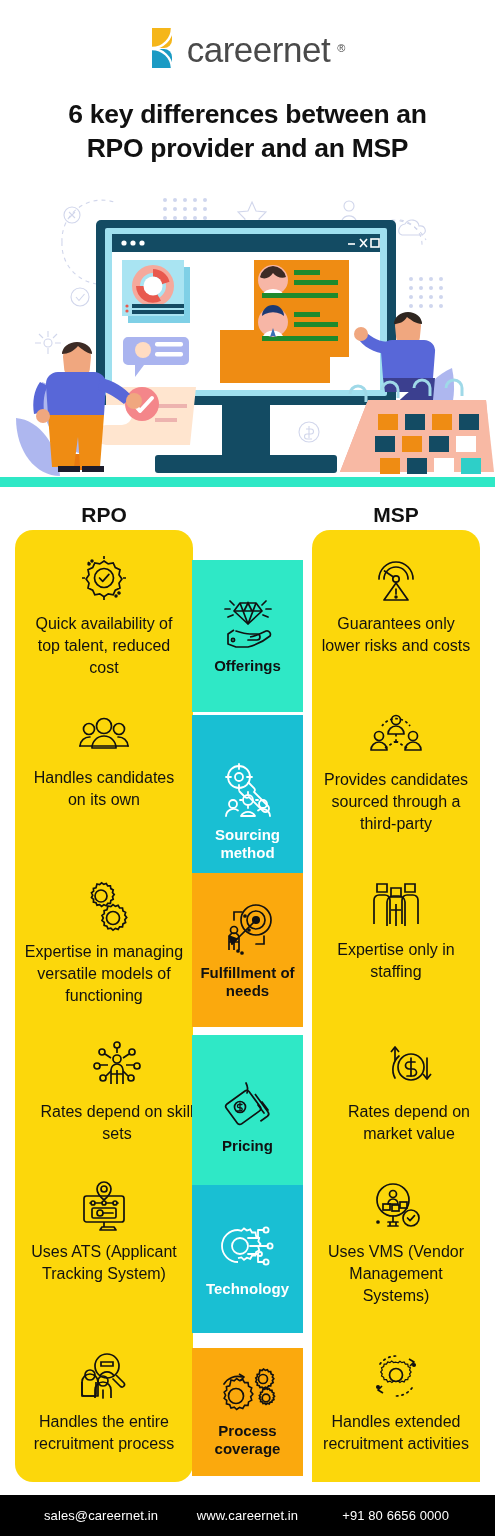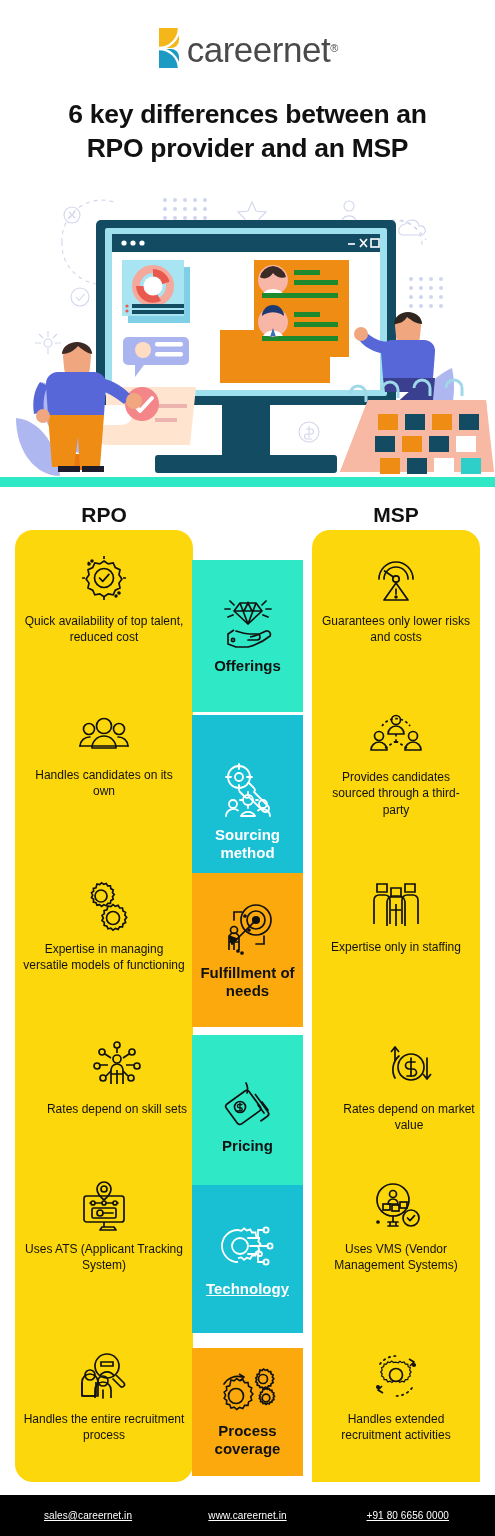--- a/index.html
+++ b/index.html
@@ -8,21 +8,21 @@
     height: 1536px;
     background: #ffffff;
     font-family: "Liberation Sans", sans-serif;
     overflow: hidden;
   }
   .page { position: relative; width: 495px; height: 1536px; background: #fff; }
 
   
   .logo-wrap {
     position: absolute; left: 0; top: 26px; width: 495px;
-    display: flex; align-items: center; justify-content: center; 
+    display: flex; align-items: center; justify-content: center; gap: 7px;
   }
   .logo-mark { width: 30px; height: 44px; position: relative; }
   .logo-word {
     font-size: 35px; letter-spacing: -0.5px; color: #4a4a4a;
     font-weight: 400; line-height: 1; position: relative; top: 1px;
   }
   .logo-reg { font-size: 11px; vertical-align: super; color: #4a4a4a; }
 
   
   .headline {
@@ -57,40 +57,40 @@
     position: absolute; left: 0; width: 495px;
     display: grid; grid-template-columns: 15px 178px 119px 168px 15px;
   }
   .cell { display: flex; flex-direction: column; align-items: center; justify-content: flex-start; }
   .cell.side { padding: 0 8px; }
 
   .icon-box { display: flex; align-items: center; justify-content: center; }
   .icon-box svg { display: block; }
 
   .cell-text {
-    font-size: 12px; line-height: 1.37; text-align: center; color: #111;
+    font-size: 16px; line-height: 1.37; text-align: center; color: #111;
     margin-top: 9px; font-weight: 400;
   }
 
   .badge {
     position: absolute; left: 192px; width: 111px;
     display: flex; flex-direction: column; align-items: center; justify-content: center;
   }
   .badge-label {
     font-size: 15px; font-weight: bold; text-align: center; line-height: 1.22;
     margin-top: 8px;
   }
 
   
   .footer {
     position: absolute; left: 0; top: 1495px; width: 495px; height: 41px;
     background: #000; color: #fff; display: grid;
     grid-template-columns: 1fr 1fr 1fr; align-items: center;
   }
-  .footer span { font-size: 10px; text-align: center; letter-spacing: 0.1px; text-decoration: underline; }
+  .footer span { font-size: 13px; text-align: center; letter-spacing: 0.1px; }
   .footer .f1 { text-align: left; padding-left: 44px; }
   .footer .f3 { text-align: right; padding-right: 46px; }
 </style>
 </head>
 <body>
 
 <div class="page">
 
   <div class="logo-wrap">
     <span class="logo-mark">
@@ -558,21 +558,21 @@
           <circle cx="20" cy="26" r="8"></circle>
           <path d="M28 18 h10 M38 18 v-8 M38 10 h6" stroke-linecap="round"></path>
           <circle cx="46" cy="10" r="2.6"></circle>
           <path d="M30 26 h12 M42 26 h6" stroke-linecap="round"></path>
           <circle cx="50" cy="26" r="2.6"></circle>
           <path d="M28 34 h10 M38 34 v8 M38 42 h6" stroke-linecap="round"></path>
           <circle cx="46" cy="42" r="2.6"></circle>
           <circle cx="40" cy="34" r="2" fill="#19BFD3"></circle>
         </svg>
       </div>
-      <div class="badge-label" style="color:#fff;text-decoration:underline;">Technology</div>
+      <div class="badge-label" style="color:#fff;">Technology</div>
     </div>
 
     <div class="row" style="top:820px;">
       <div></div>
       <div class="cell side">
         <div class="icon-box">
           <svg width="54" height="52" viewBox="0 0 54 52" fill="none" stroke="#111" stroke-width="1.7">
             <circle cx="30" cy="16" r="12"></circle>
             <path d="M24 12 h12 v4 h-12z"></path>
             <circle cx="30" cy="13" r="5" opacity="0"></circle>

